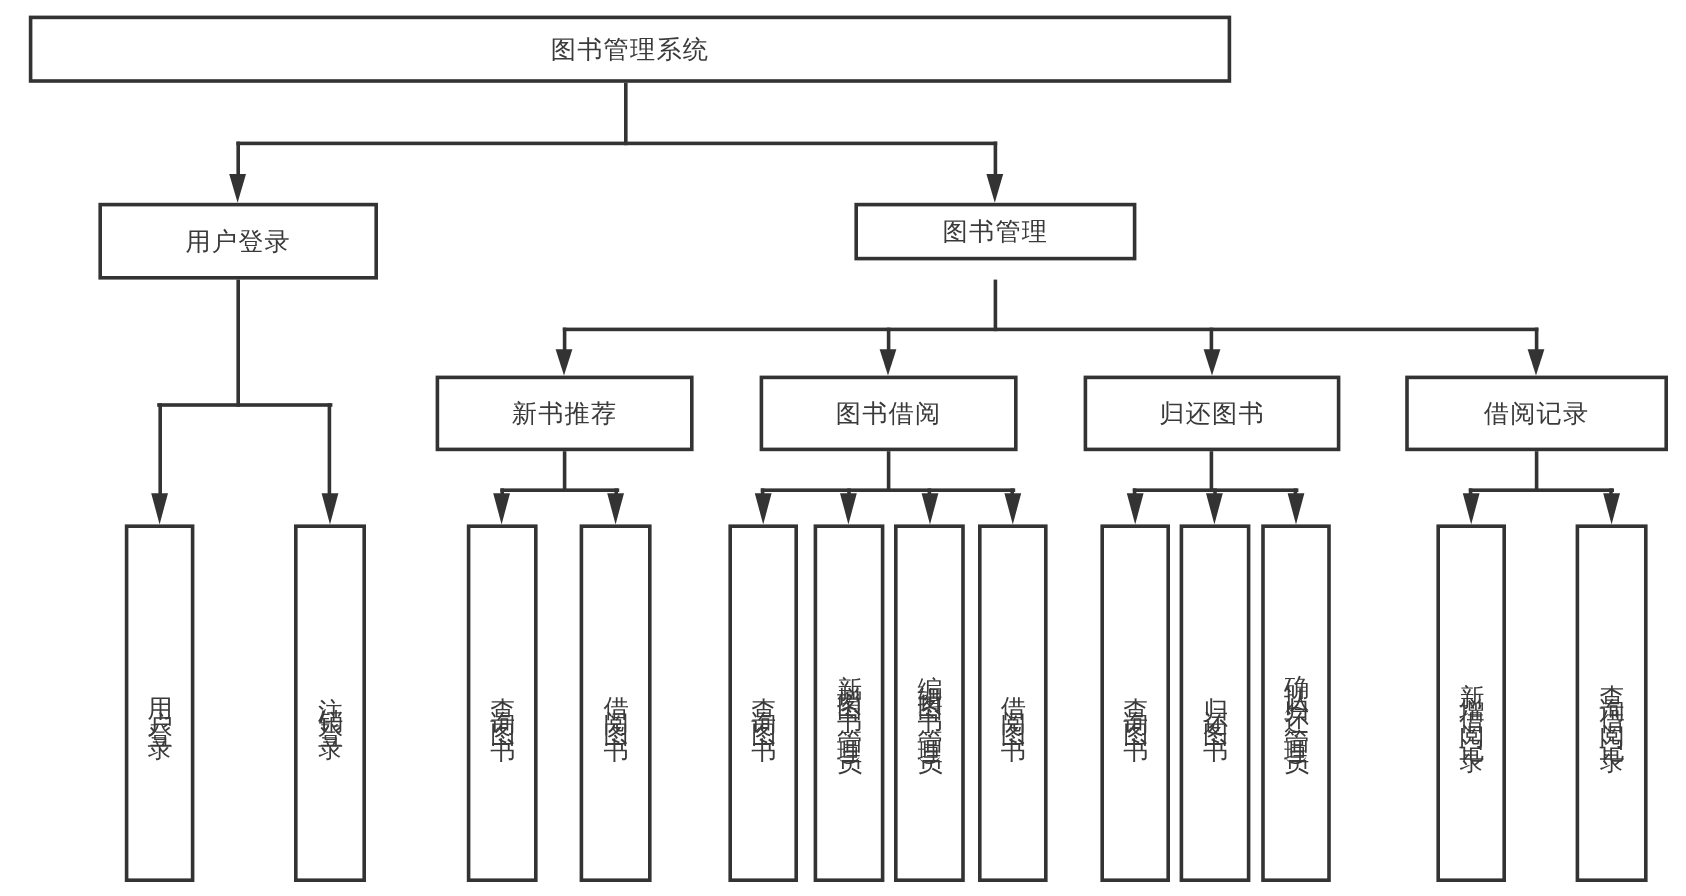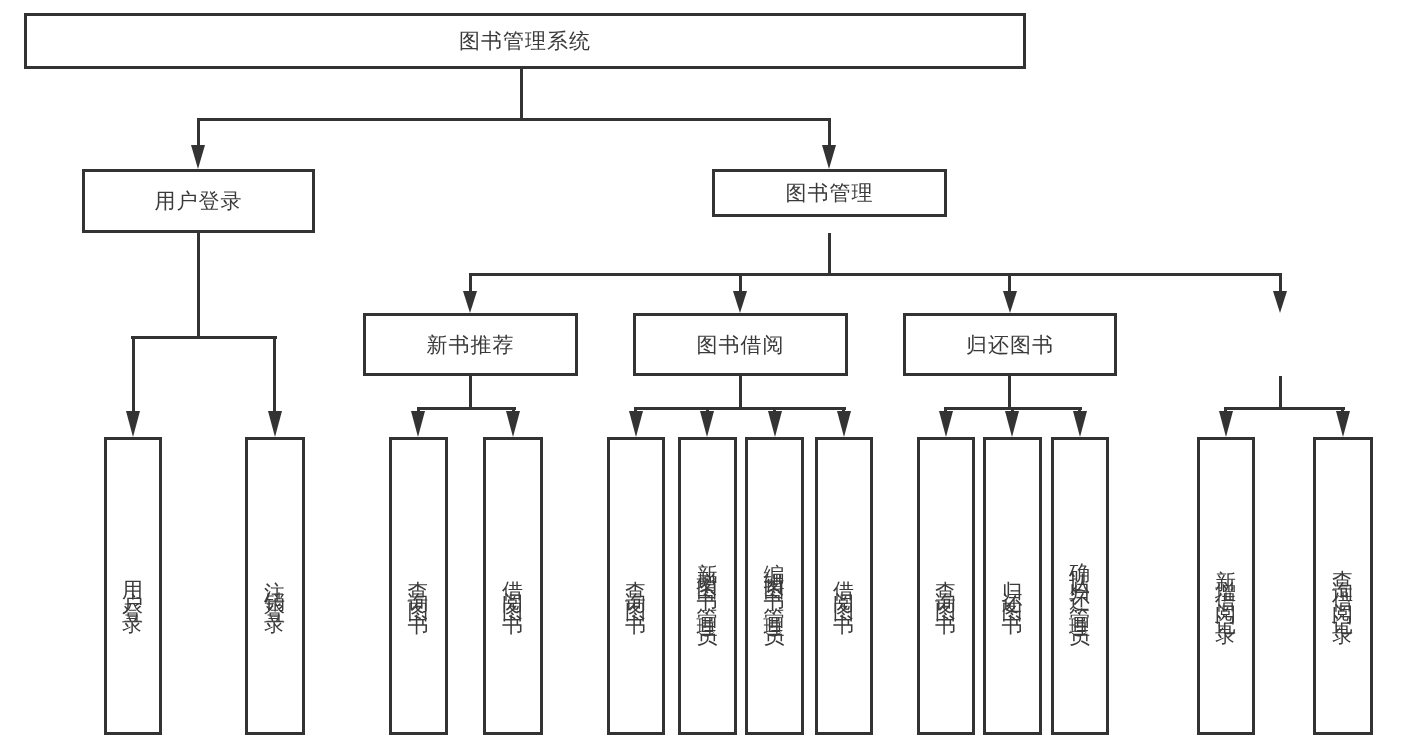--- a/index.html
+++ b/index.html
@@ -50,20 +50,23 @@
   </div>
 
   <div class="node" style="left:363px;top:313px;width:215px;height:63px;">
     <span class="h-label">新书推荐</span>
   </div>
   <div class="node" style="left:633px;top:313px;width:215px;height:63px;">
     <span class="h-label">图书借阅</span>
   </div>
   <div class="node" style="left:903px;top:313px;width:214px;height:63px;">
     <span class="h-label">归还图书</span>
+  </div>
+  <div class="node" style="left:1171px;top:313px;width:219px;height:63px;">
+    <span class="h-label">借阅记录</span>
   </div>
 
   <div class="node leaf" style="left:104px;width:58px;">
     <span class="v-label">用户登录</span>
   </div>
   <div class="node leaf" style="left:245px;width:60px;">
     <span class="v-label">注销登录</span>
   </div>
 
   <div class="node leaf" style="left:389px;width:59px;">

